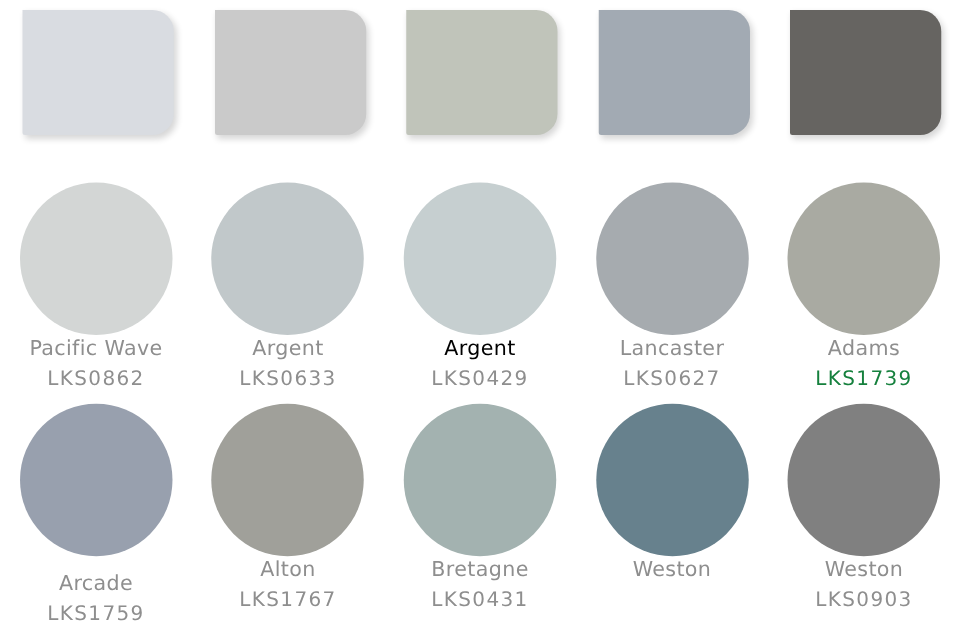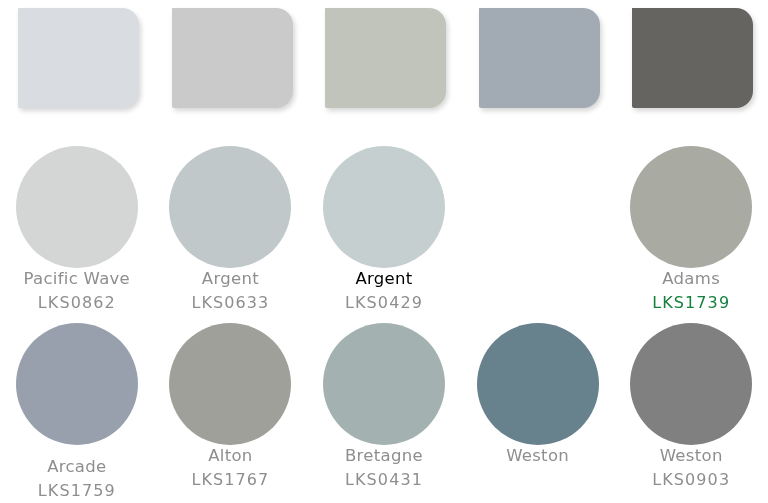--- a/index.html
+++ b/index.html
@@ -134,20 +134,27 @@
         <span class="color-code" style="color: rgb(142, 142, 142);">LKS0633</span>
       </div>
     </div>
     <div class="circle-cell" style="left:307.2px;">
       <div class="circle-swatch" style="background-color: rgb(198, 207, 208);"></div>
       <div class="circle-caption">
         <span class="color-name" style="color: #000000;">Argent</span>
         <span class="color-code" style="color: rgb(142, 142, 142);">LKS0429</span>
       </div>
     </div>
+    <div class="circle-cell" style="left:460.8px;">
+      <div class="circle-swatch" style="background-color: rgb(166, 171, 175);"></div>
+      <div class="circle-caption">
+        <span class="color-name" style="color: rgb(142, 142, 142);">Lancaster</span>
+        <span class="color-code" style="color: rgb(142, 142, 142);">LKS0627</span>
+      </div>
+    </div>
     <div class="circle-cell" style="left:614.4px;">
       <div class="circle-swatch" style="background-color: rgb(169, 170, 162);"></div>
       <div class="circle-caption">
         <span class="color-name" style="color: rgb(142, 142, 142);">Adams</span>
         <span class="color-code" style="color: #15803d;">LKS1739</span>
       </div>
     </div>
   </div>
 
   <div class="circle-row" id="circle-row-2">

